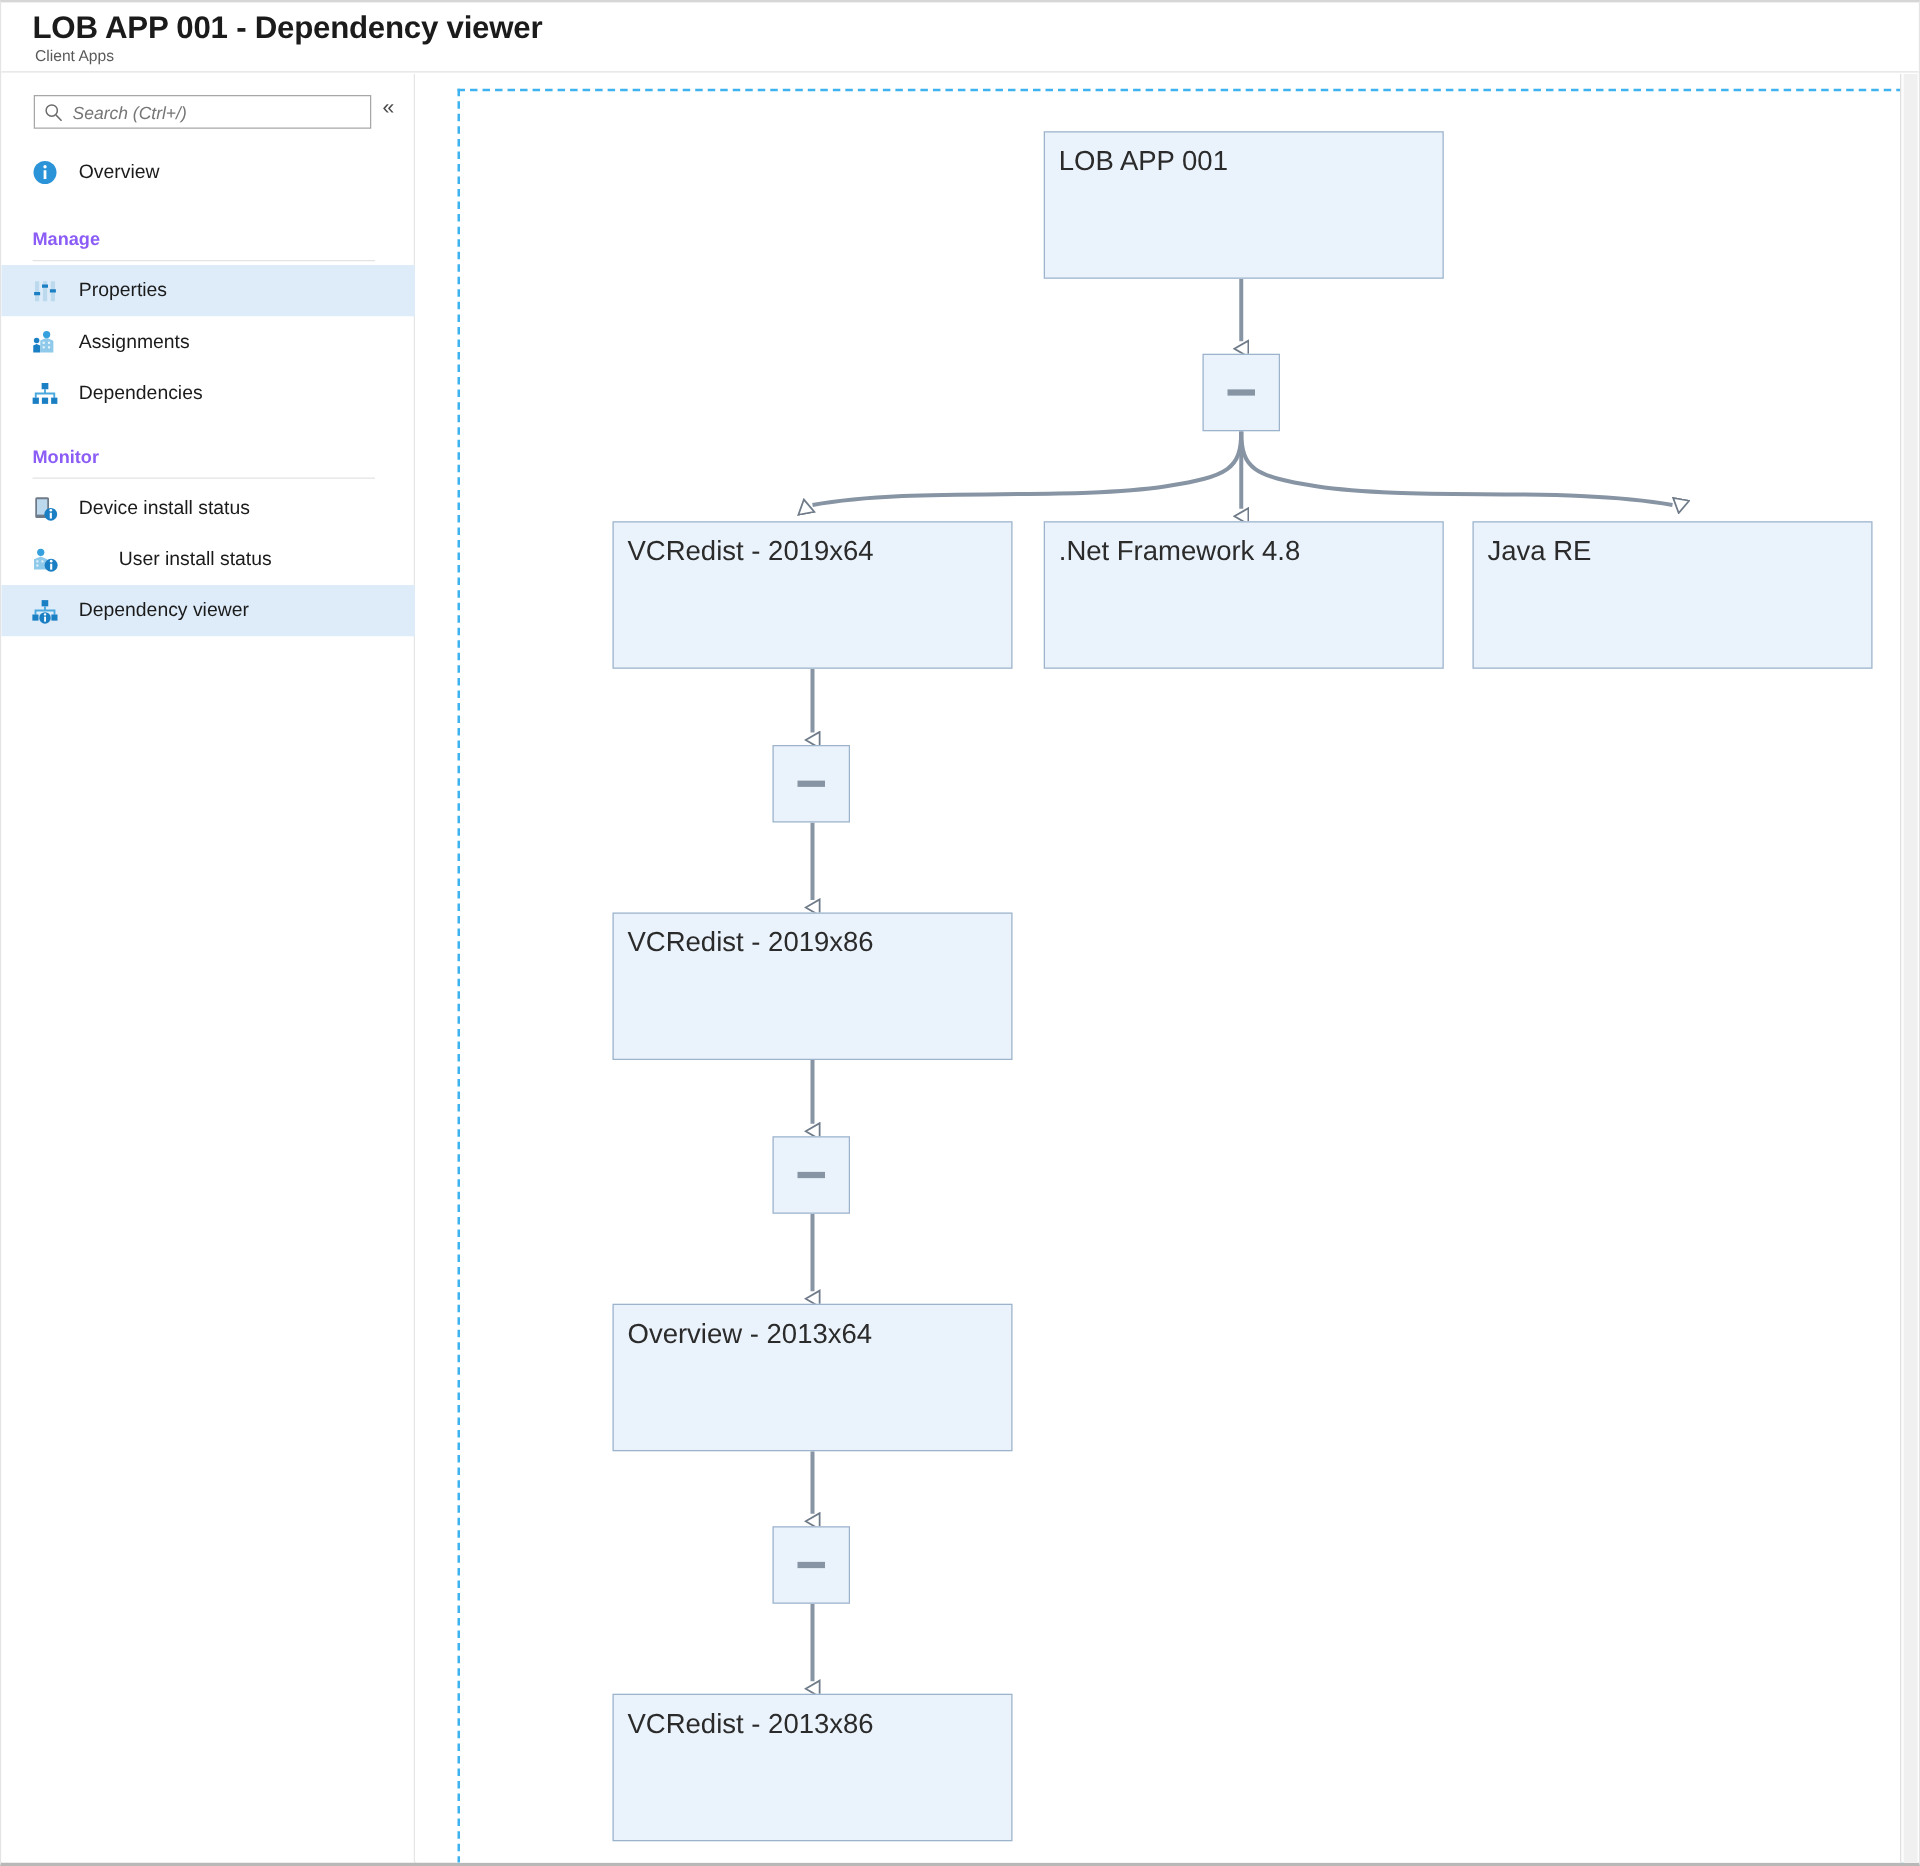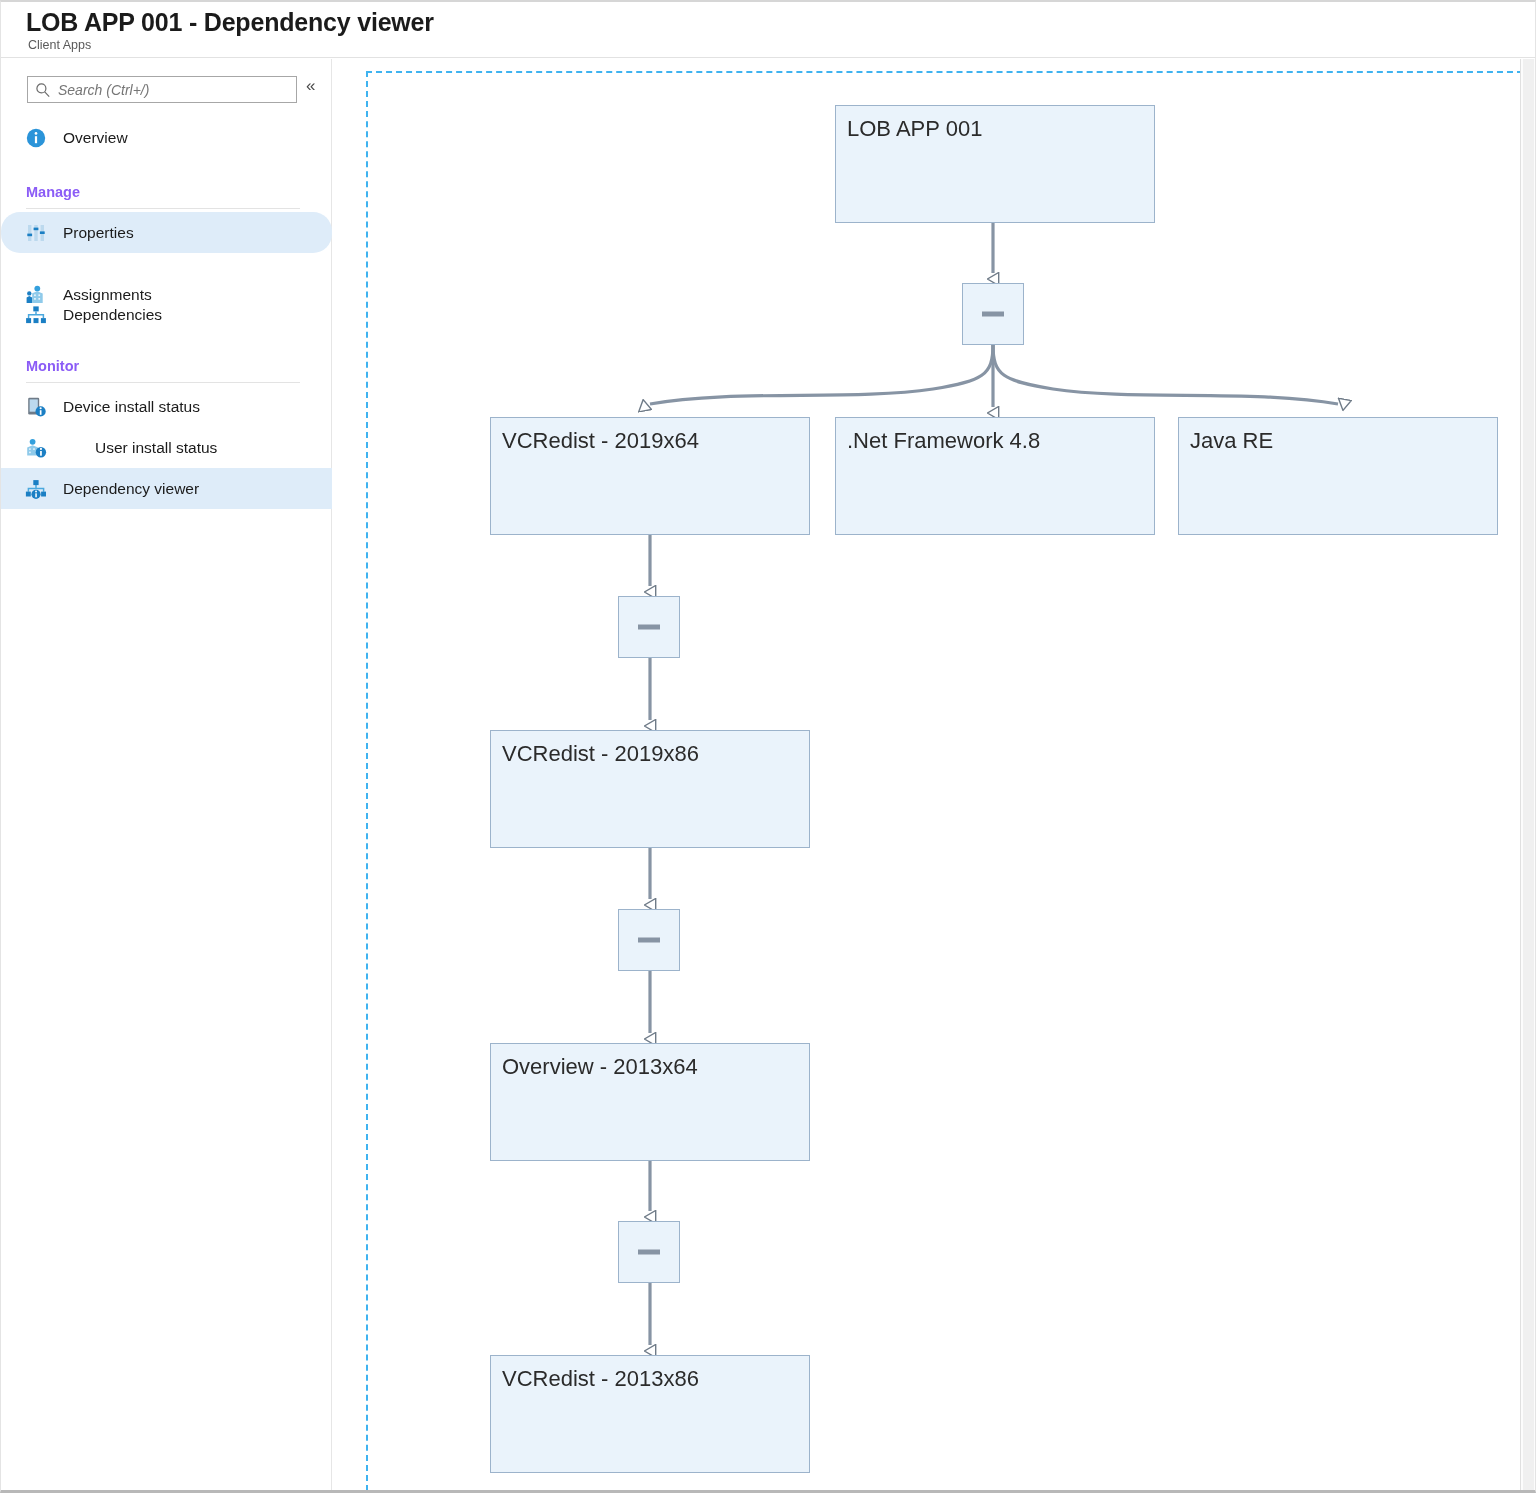--- a/index.html
+++ b/index.html
@@ -251,35 +251,35 @@
         </svg>
       </span>
       <span class="nav-label">Overview</span>
     </div>
 
     <div class="nav-section" style="top:125px;">
       <div class="sec-title">Manage</div>
       <div class="sec-rule"></div>
     </div>
 
-    <div class="nav-item hover" style="top:153px;border-radius:19px;">
+    <div class="nav-item hover" style="top:153px;">
       <span class="nav-ico">
         <svg width="22" height="22" viewBox="0 0 22 22">
           <rect x="3" y="3" width="3.4" height="16" fill="#bcd9ee"></rect>
           <rect x="9.3" y="3" width="3.4" height="16" fill="#bcd9ee"></rect>
           <rect x="15.6" y="3" width="3.4" height="16" fill="#bcd9ee"></rect>
           <rect x="2.3" y="11.6" width="4.8" height="2.6" fill="#1b7fc4"></rect>
           <rect x="8.6" y="5.6" width="4.8" height="2.6" fill="#1b7fc4"></rect>
           <rect x="14.9" y="9.4" width="4.8" height="2.6" fill="#1b7fc4"></rect>
         </svg>
       </span>
       <span class="nav-label">Properties</span>
     </div>
 
-    <div class="nav-item" style="top:194px;margin-top:21px;">
+    <div class="nav-item" style="top:194px;">
       <span class="nav-ico">
         <svg width="22" height="22" viewBox="0 0 22 22">
           <circle cx="12.3" cy="4.6" r="2.9" fill="#34a0dd"></circle>
           <path d="M7.2 19V9.3l5.1-2.1 5.4 2.3V19z" fill="#8fcaea"></path>
           <circle cx="4.3" cy="9.4" r="2.2" fill="#1b7fc4"></circle>
           <path d="M1.6 19v-5.6l2.7-1.3 2.8 1.3V19z" fill="#1b7fc4"></path>
           <rect x="9.1" y="10.4" width="1.7" height="1.7" fill="#e8f4fc"></rect>
           <rect x="13.4" y="10.4" width="1.7" height="1.7" fill="#e8f4fc"></rect>
           <rect x="9.1" y="14" width="1.7" height="1.7" fill="#e8f4fc"></rect>
           <rect x="13.4" y="14" width="1.7" height="1.7" fill="#e8f4fc"></rect>

